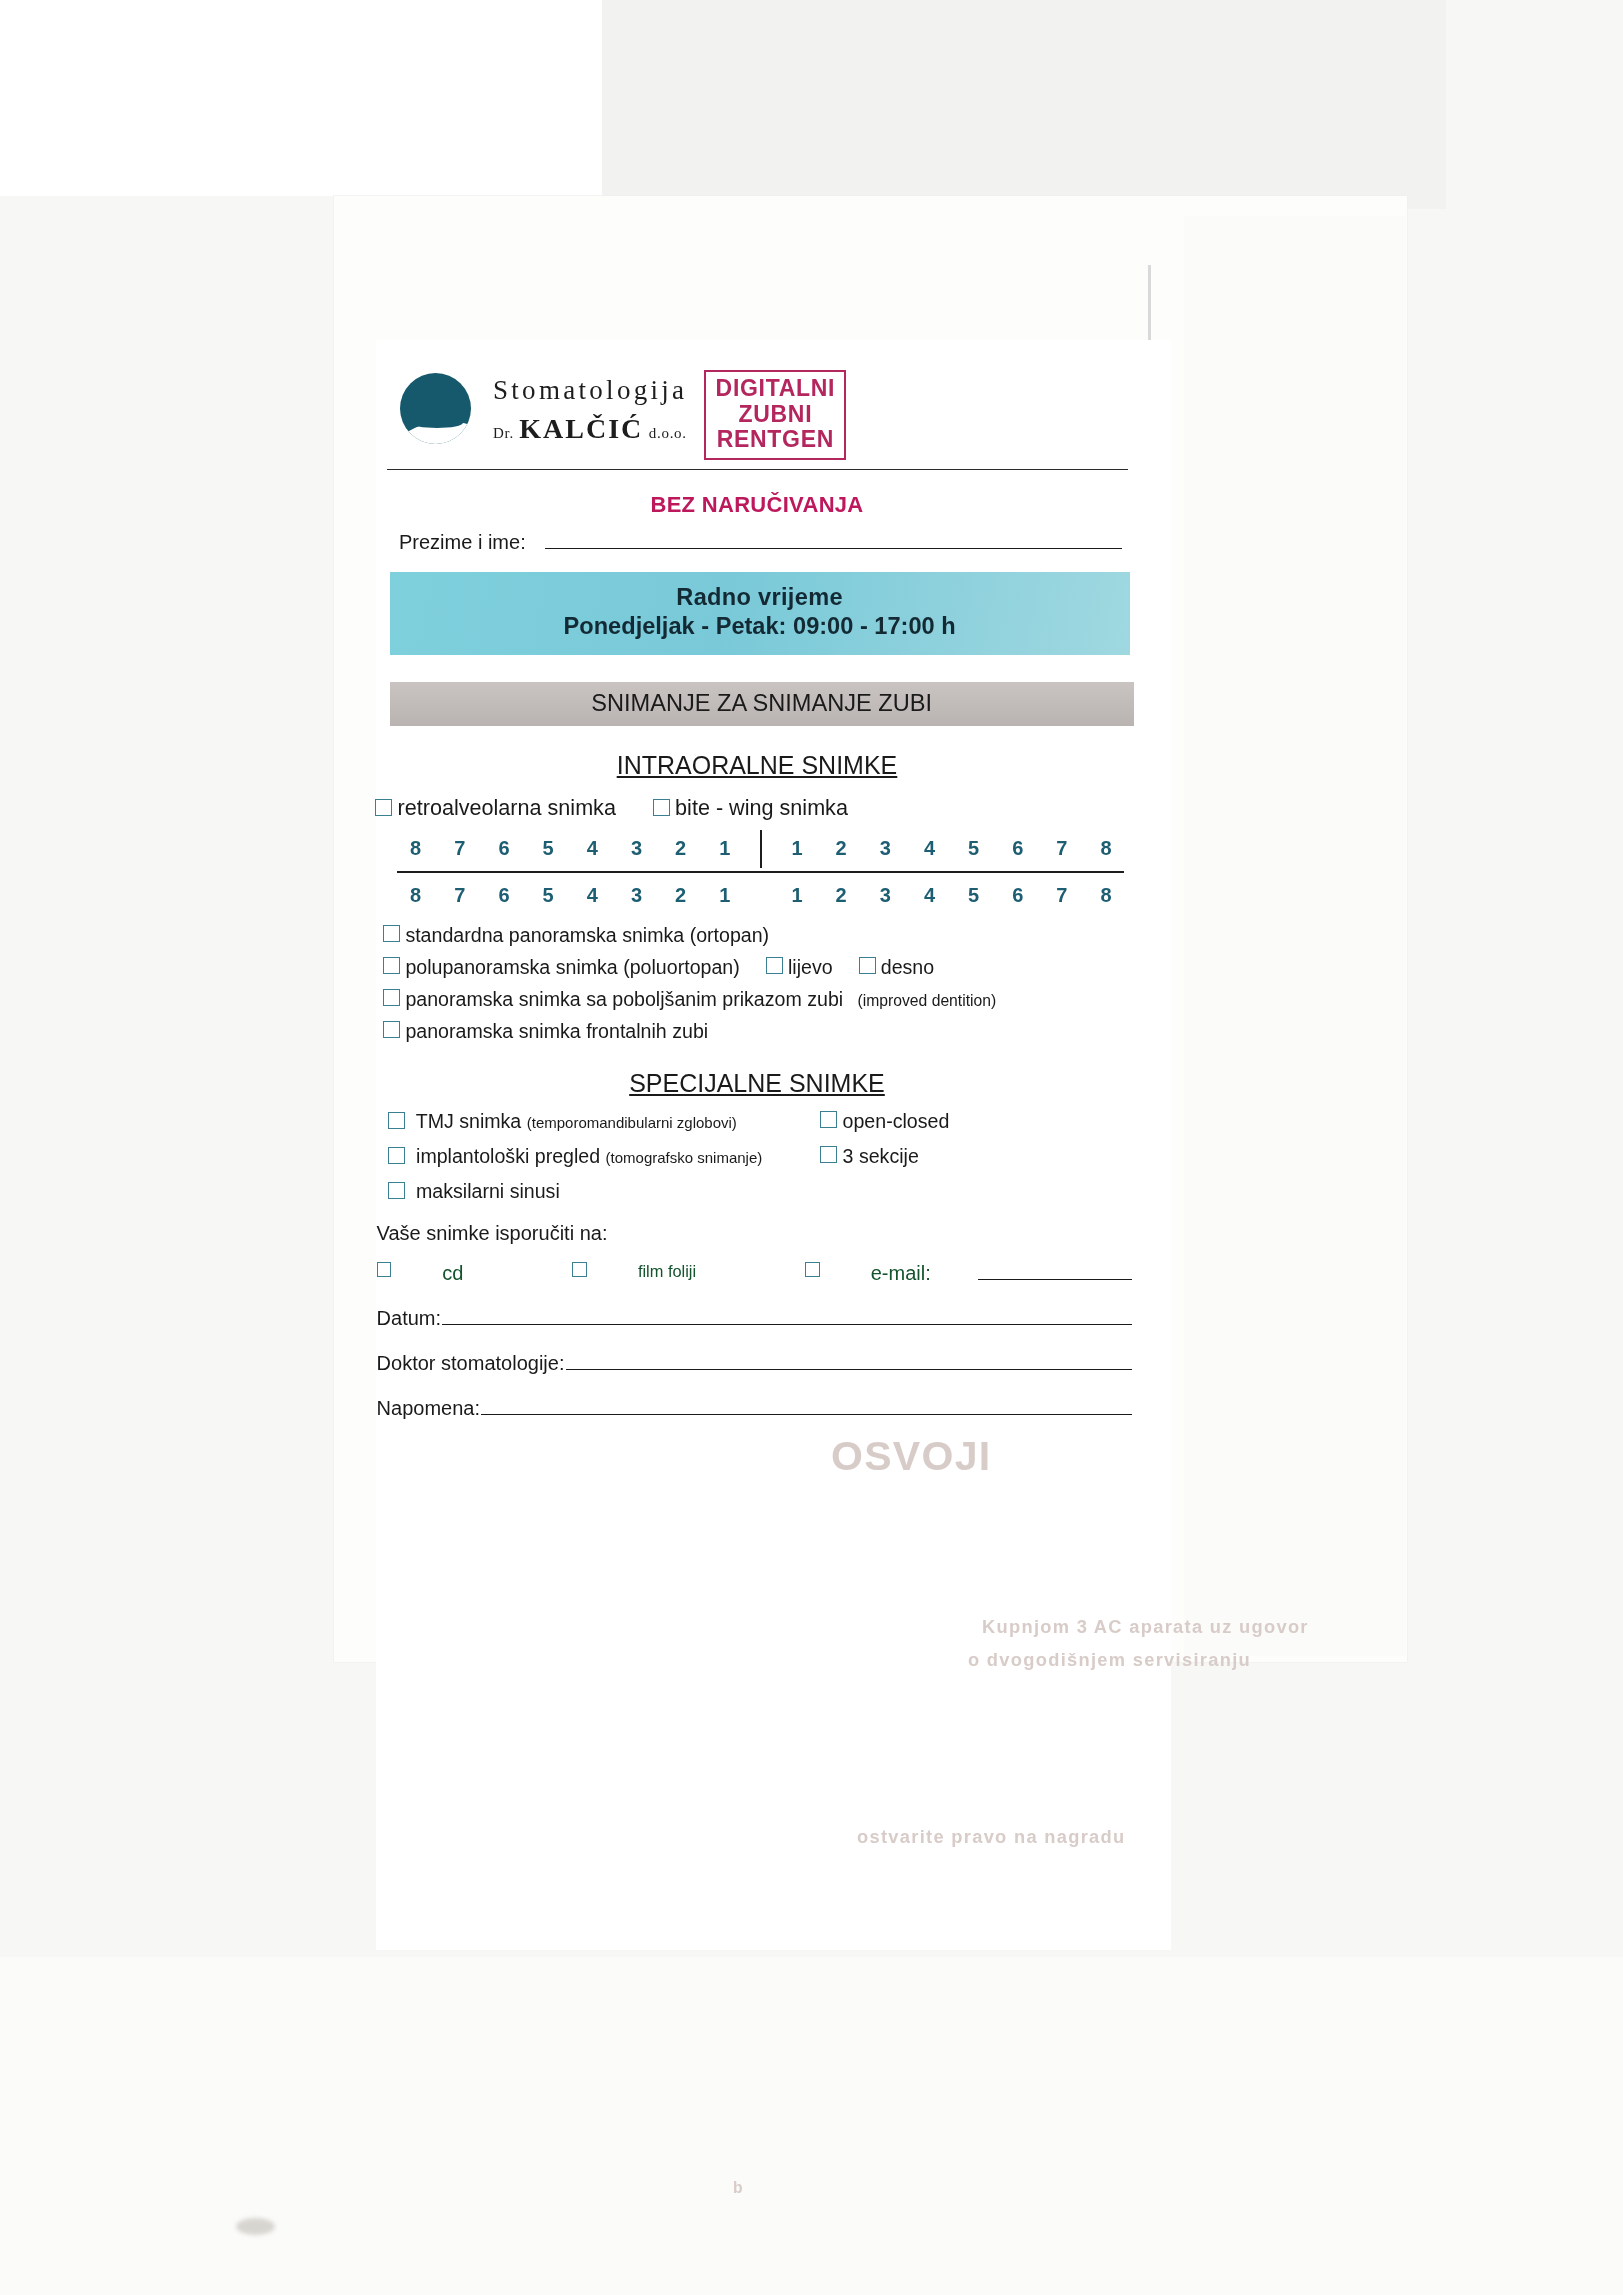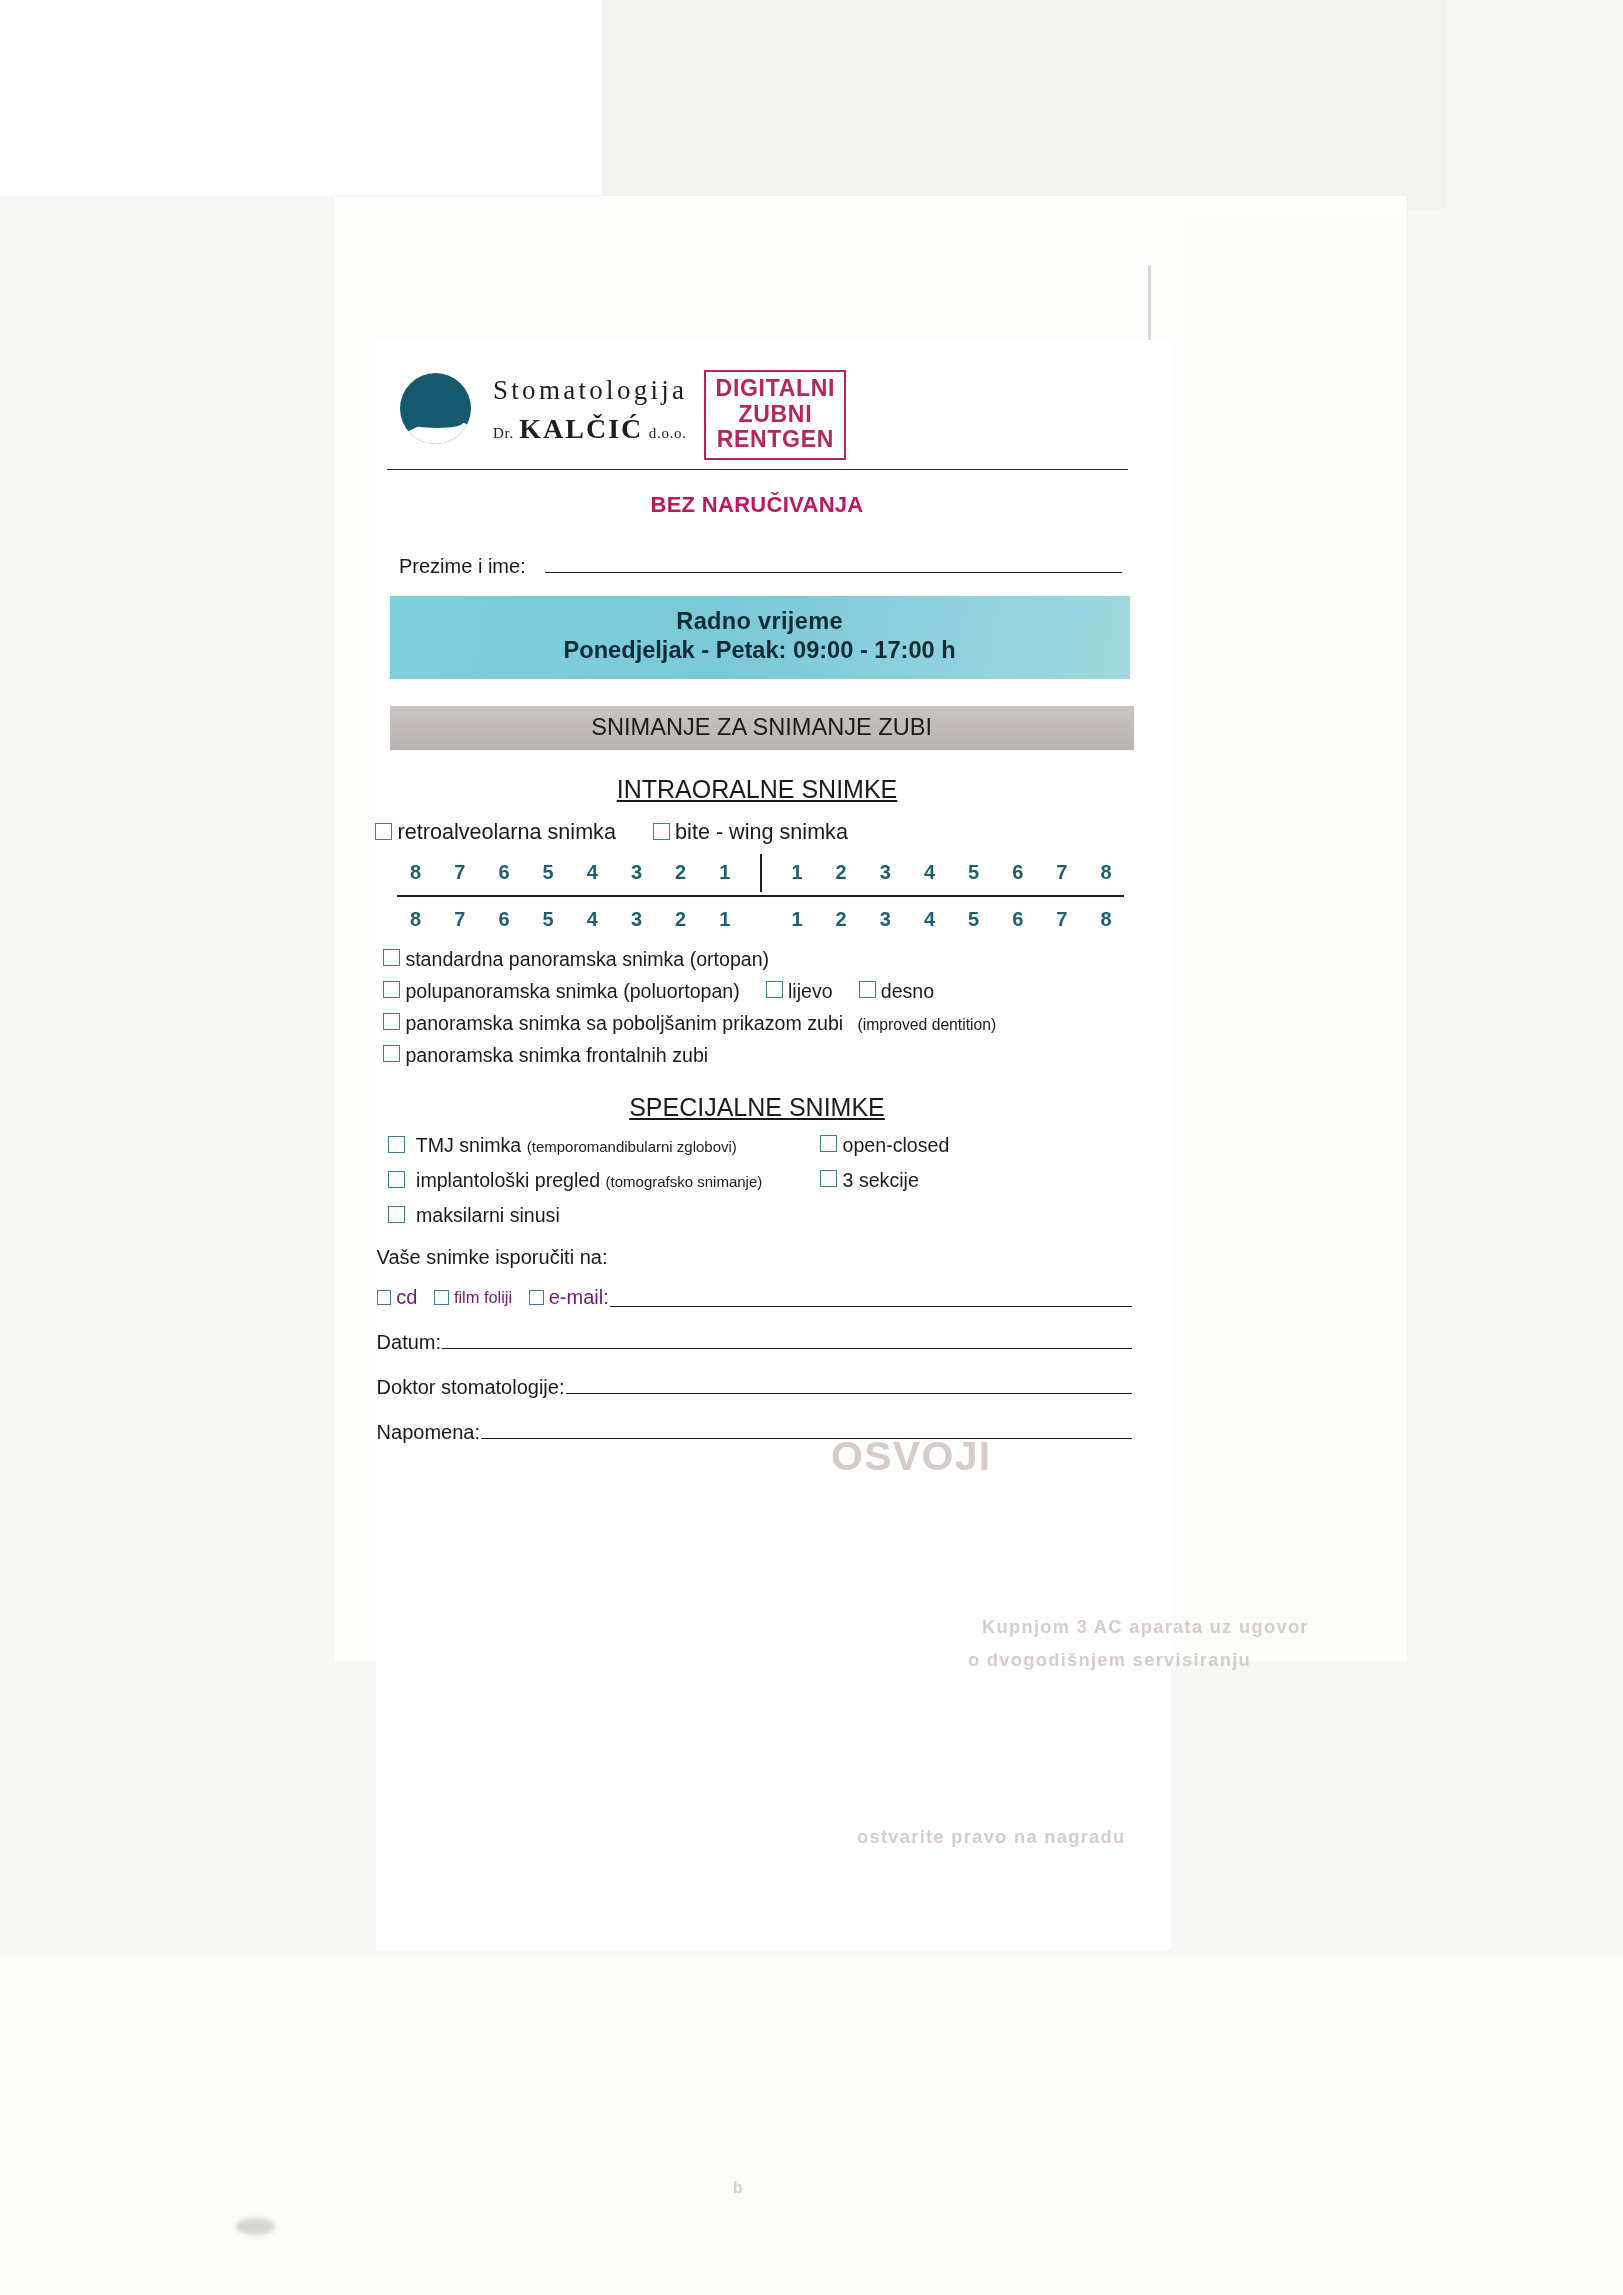--- a/index.html
+++ b/index.html
@@ -186,21 +186,21 @@
     color: #be185d;
     font-weight: bold;
     font-size: 22px;
     letter-spacing: 0.3px;
     margin-top: 22px;
   }
 
   .nameline {
     display: flex;
     align-items: baseline;
-    margin-top: 34px;
+    margin-top: 10px;
     padding-left: 25px;
     font-size: 20px;
     color: #1a1a1a;
     justify-content: flex-end;
   }
   .nameline .fill {
     flex: 1;
     border-bottom: 1.3px solid #1a1a1a;
     margin-left: 19.6px;
     margin-right: 18.3px;
@@ -316,25 +316,26 @@
   .spec-opt .small { font-size: 15px; }
 
   .deliver {
     font-size: 20px;
     color: #1a1a1a;
     margin-top: 19.6px;
     padding-left: 2.6px;
   }
   .deliver-row {
     display: flex;
-    align-items: center;
+    align-items: flex-start;
     font-size: 20px;
-    color: #701a75;
+    color: #14532d;
     margin-top: 17px;
     padding-left: 2.6px;
+    gap: 46px;
   }
   .deliver-row .small { font-size: 16.4px; }
   .deliver-row .fill {
     flex: 1;
     border-bottom: 1.3px solid #1a1a1a;
     margin-left: 1.3px;
     margin-right: 7.9px;
     height: 17px;
   }
   .deliver-row .sp { width: 17px; }

